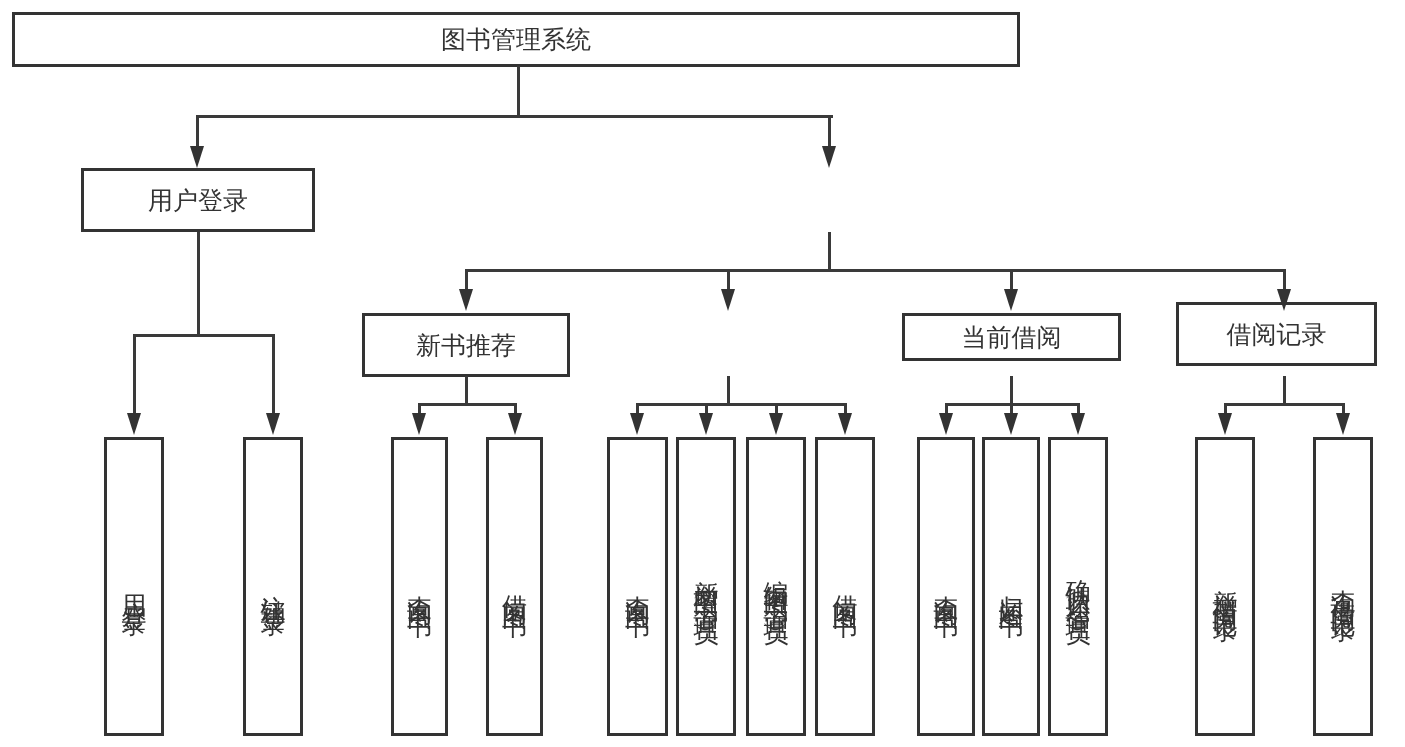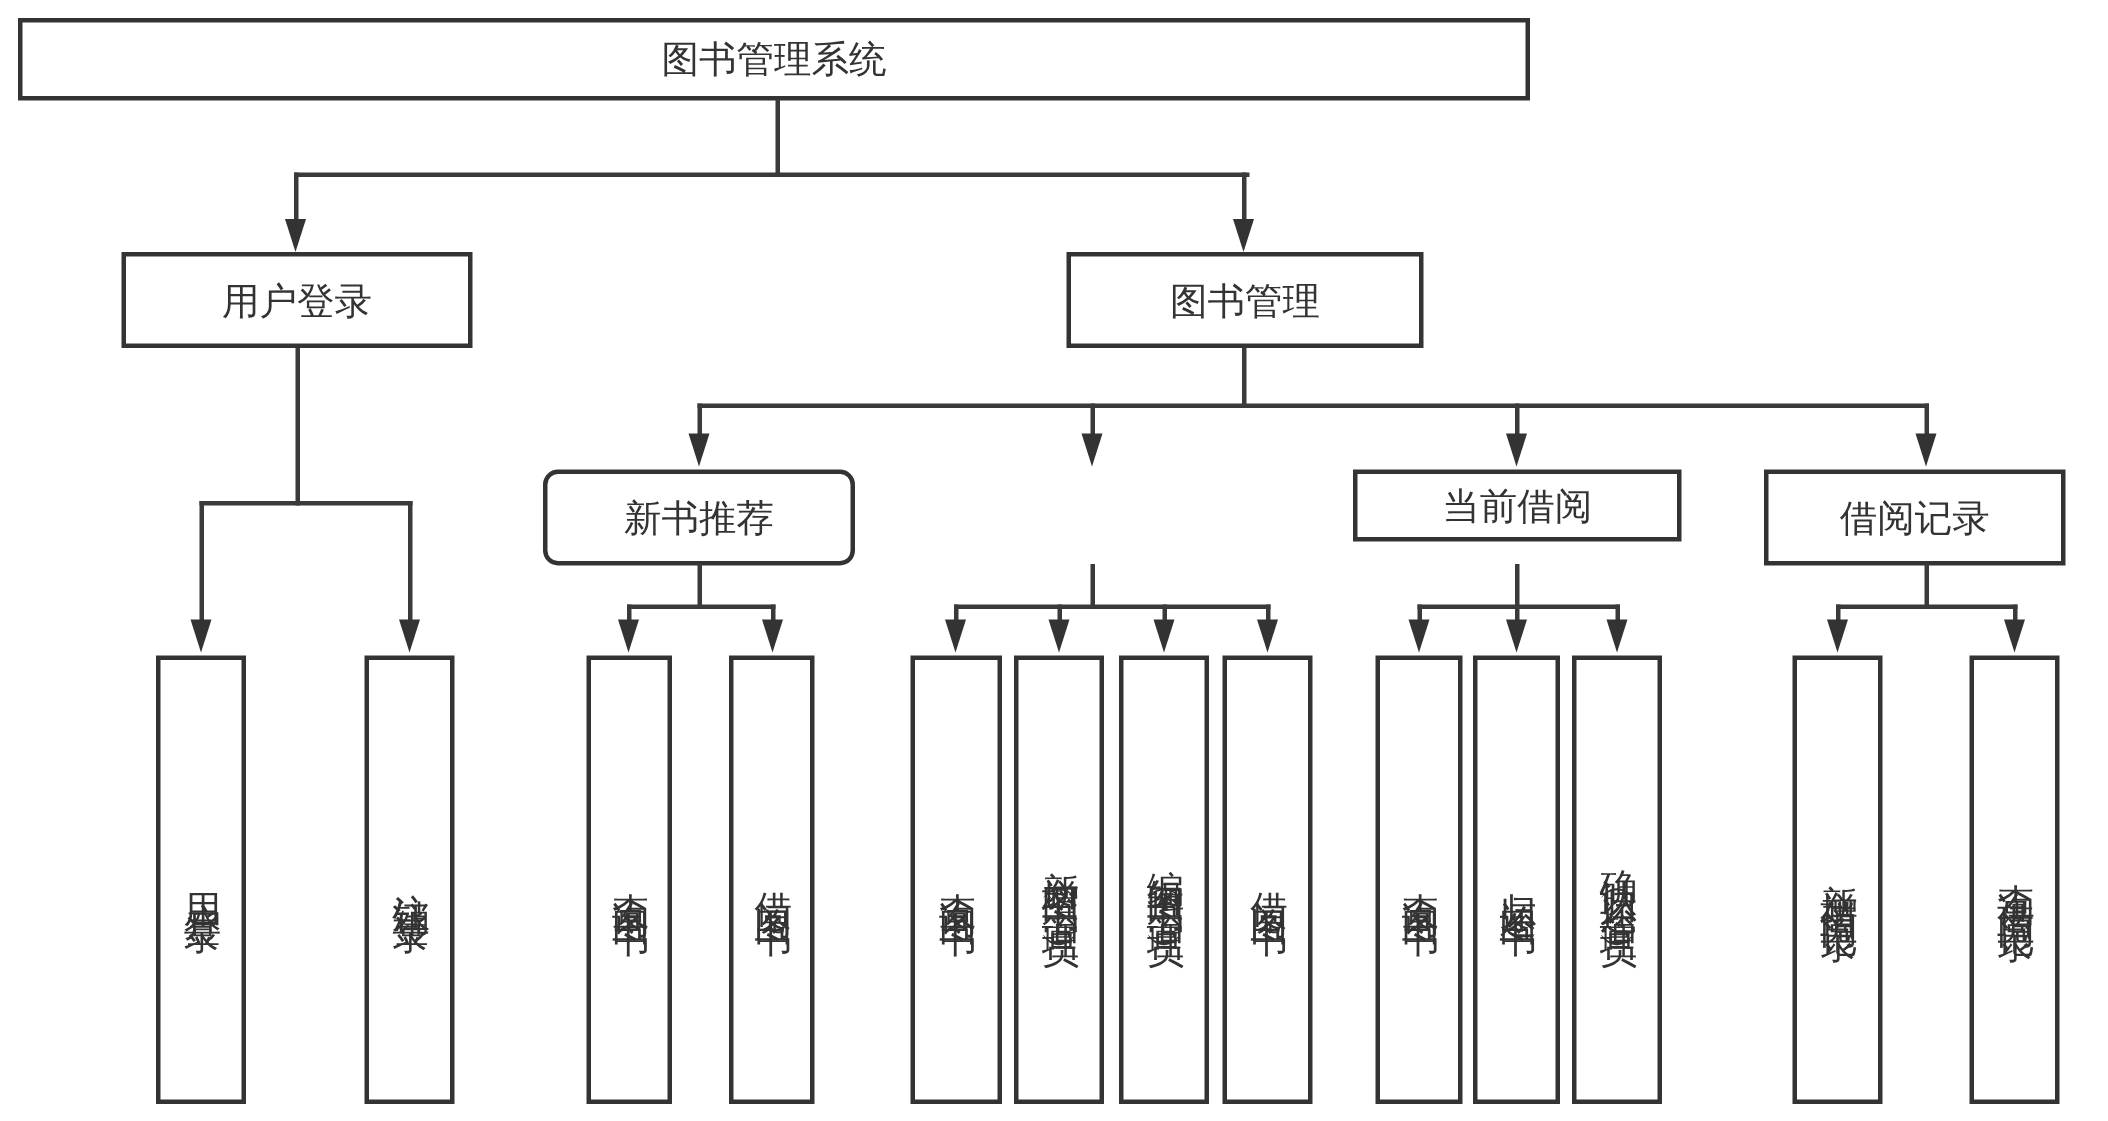--- a/index.html
+++ b/index.html
@@ -38,34 +38,31 @@
 <div class="stage">
 
   <div class="hbox" style="left:12px;top:12px;width:1008px;height:55px;">
     <span>图书管理系统</span>
   </div>
 
   <div class="hbox" style="left:81px;top:168px;width:234px;height:64px;">
     <span>用户登录</span>
   </div>
 
-  <div class="hbox" style="left:711px;top:168px;width:238px;height:64px;">
-    <span>图书管理</span>
-  </div>
 
-  <div class="hbox" style="left:362px;top:313px;width:208px;height:64px;border-radius:10px;">
+  <div class="hbox" style="left:362px;top:313px;width:208px;height:64px;">
     <span>新书推荐</span>
   </div>
 
 
   <div class="hbox" style="left:902px;top:313px;width:219px;height:48px;">
     <span>当前借阅</span>
   </div>
 
-  <div class="hbox" style="left:1176px;top:313px;width:201px;height:64px;">
+  <div class="hbox" style="left:1176px;top:302px;width:201px;height:64px;">
     <span>借阅记录</span>
   </div>
 
   <div class="vbox" style="left:104px;top:437px;width:60px;height:299px;">
     <span class="vlabel">用户登录</span>
   </div>
 
   <div class="vbox" style="left:243px;top:437px;width:60px;height:299px;">
     <span class="vlabel">注销登录</span>
   </div>

